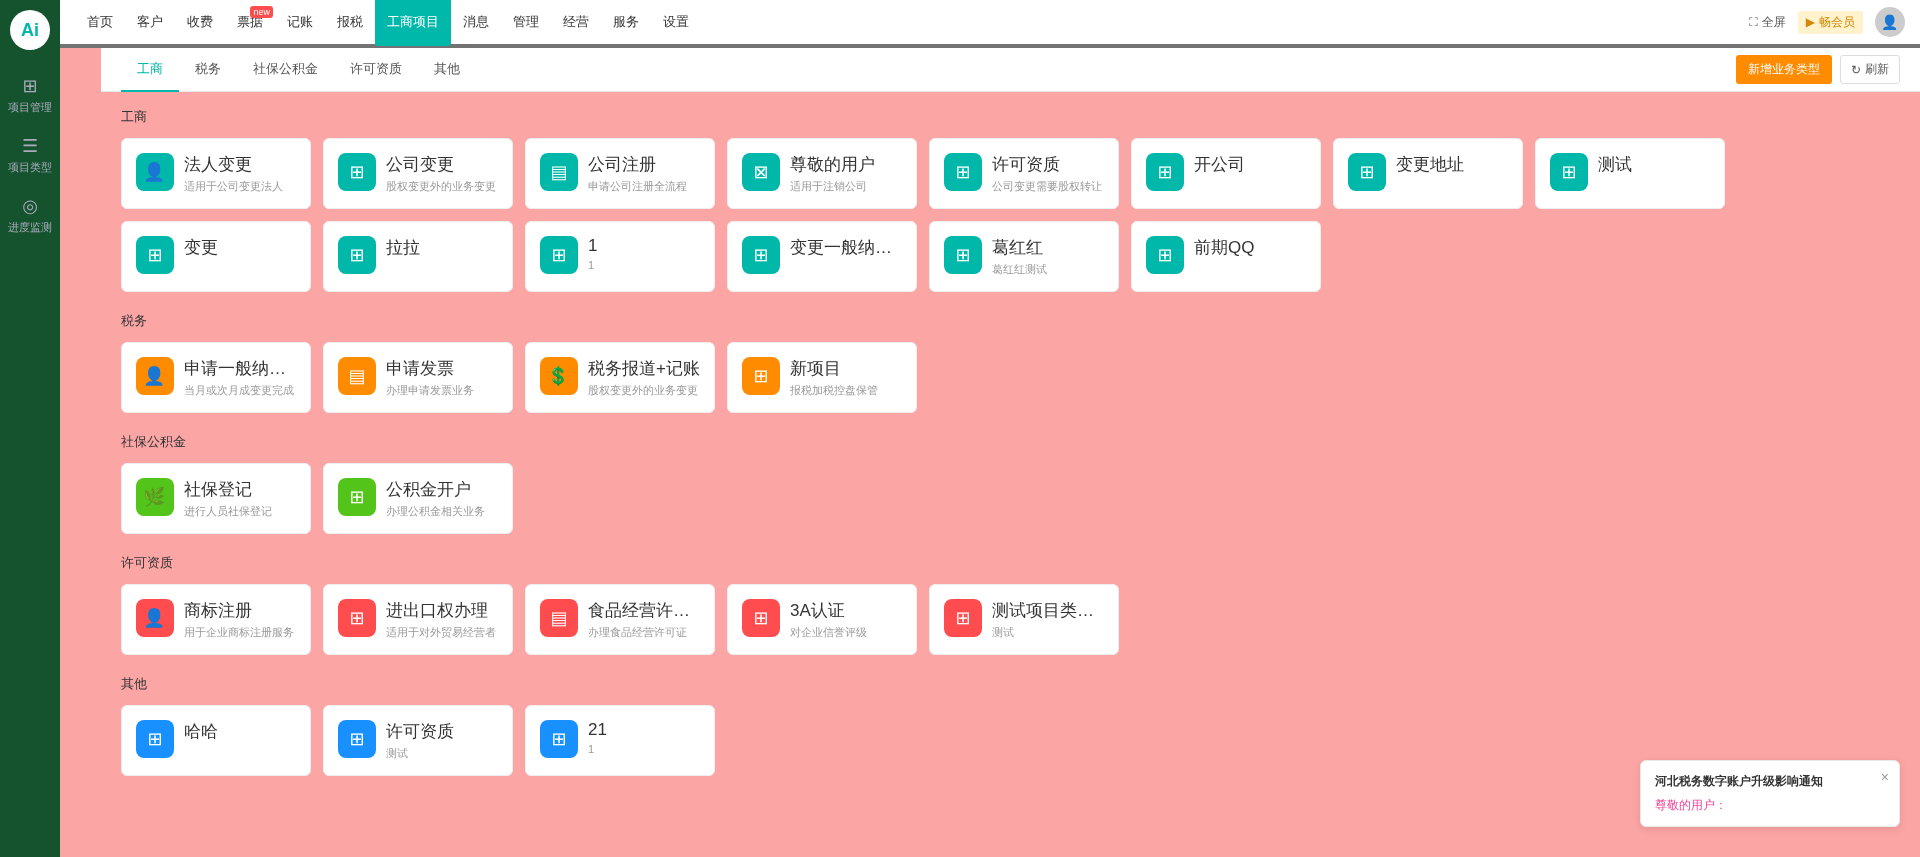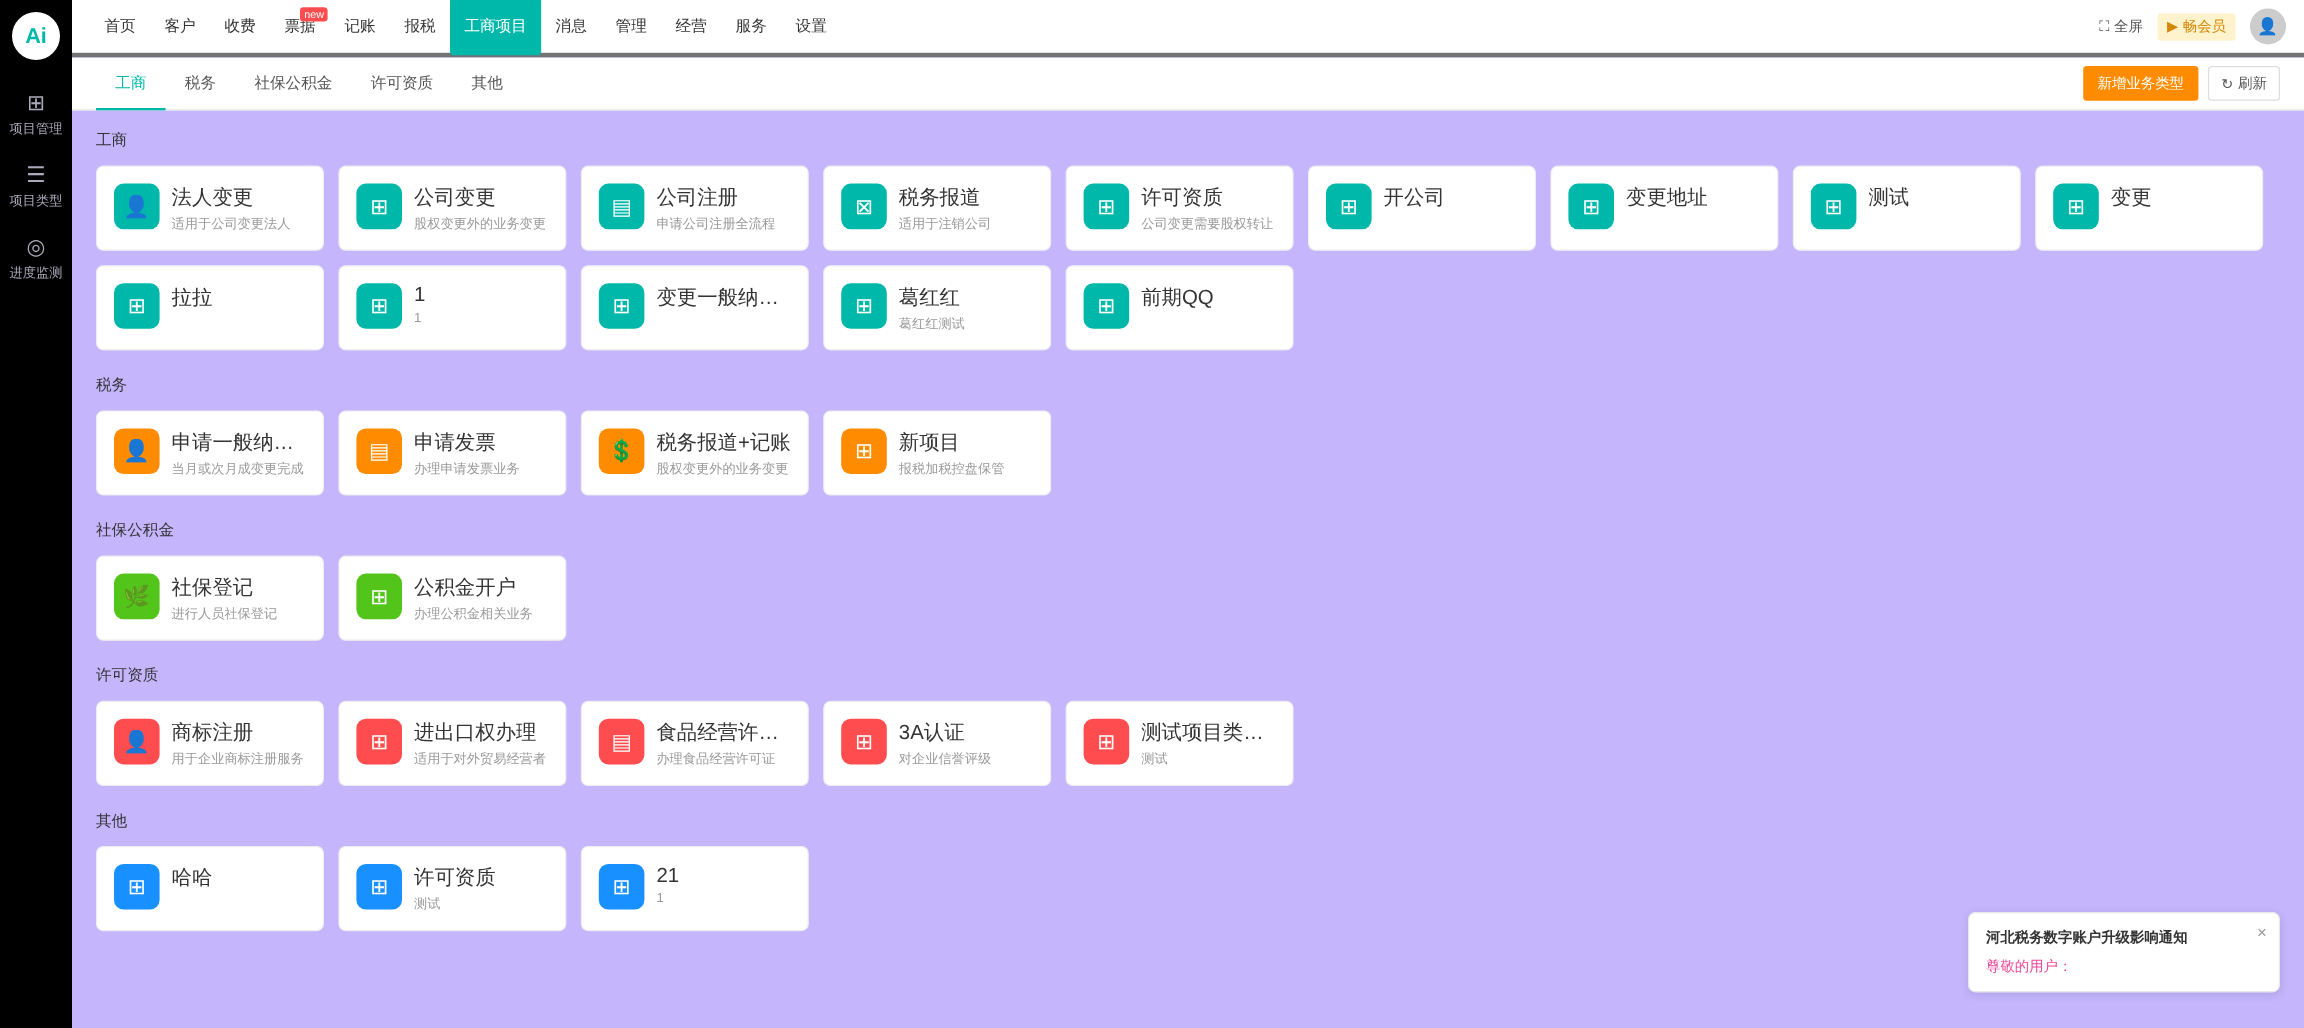--- a/index.html
+++ b/index.html
@@ -1,21 +1,21 @@
 <!DOCTYPE html>
 <html><head>
   <meta charset="utf-8">
   <style>
     * { box-sizing: border-box; margin: 0; padding: 0; }
     body { font-family: "Microsoft YaHei", "PingFang SC", sans-serif; font-size: 13px; background: #f5f5f5; display: flex; height: 100vh; overflow: hidden; }
 
     
     .sidebar {
       width: 60px;
-      background: #000000;
+      background: #14532d;
       display: flex;
       flex-direction: column;
       align-items: center;
       padding-top: 10px;
       flex-shrink: 0;
     }
     .sidebar-logo {
       width: 40px;
       height: 40px;
       border-radius: 50%;
@@ -98,21 +98,21 @@
       border-radius: 50%;
       background: #ccc;
       display: flex;
       align-items: center;
       justify-content: center;
       color: #fff;
       font-size: 14px;
     }
 
     
-    .content { flex: 1; overflow-y: auto; background: #c4b5fd; }
+    .content { flex: 1; overflow-y: auto; background: #fca5a5; padding-left: 41px; }
 
     
     .tab-bar {
       background: #fff;
       display: flex;
       align-items: center;
       padding: 0 20px;
       border-bottom: 1px solid #e8e8e8;
       height: 44px;
       flex-shrink: 0;
@@ -341,21 +341,21 @@
               <div class="card">
       <div class="card-icon" style="background:#00b8a9;">▤</div>
       <div class="card-info">
         <div class="card-name">公司注册</div>
         <div class="card-desc">申请公司注册全流程</div>
       </div>
     </div>
               <div class="card">
       <div class="card-icon" style="background:#00b8a9;">⊠</div>
       <div class="card-info">
-        <div class="card-name">税务报道</div>
+        <div class="card-name">尊敬的用户</div>
         <div class="card-desc">适用于注销公司</div>
       </div>
     </div>
               <div class="card">
       <div class="card-icon" style="background:#00b8a9;">⊞</div>
       <div class="card-info">
         <div class="card-name">许可资质</div>
         <div class="card-desc">公司变更需要股权转让</div>
       </div>
     </div>

